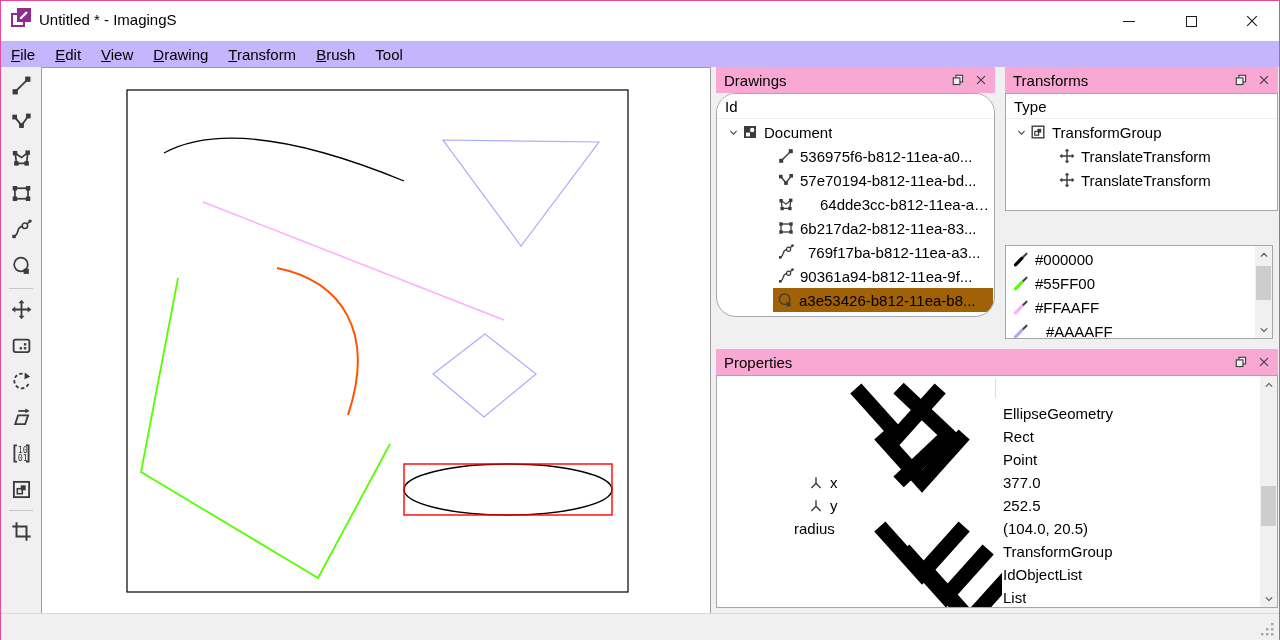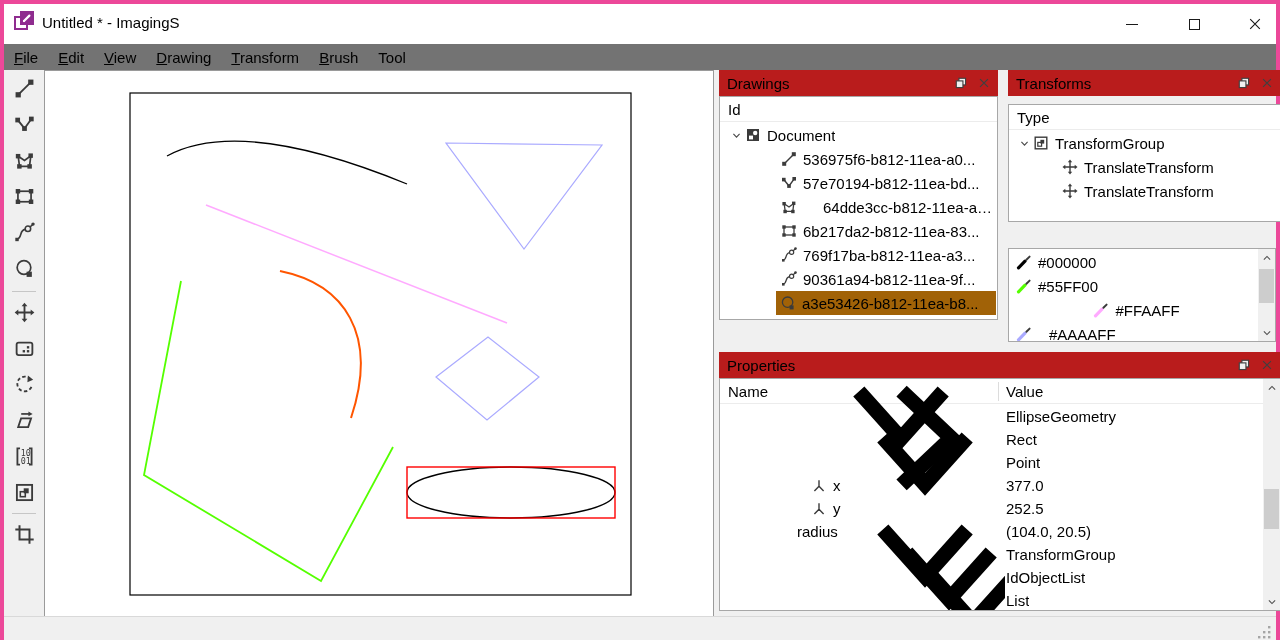--- a/index.html
+++ b/index.html
@@ -1,49 +1,49 @@
 <!DOCTYPE html>
 <html><head>
 <meta charset="utf-8">
 <style>
   * { margin:0; padding:0; box-sizing:border-box; }
   html,body { width:1280px; height:640px; overflow:hidden; }
   body { font-family:"Liberation Sans", sans-serif; font-size:15px; color:#000; background:#f0f0f0; position:relative; }
 
-  .window { position:absolute; inset:0; border:4px solid #ec4899; background:#f0f0f0; }
+  .window { position:absolute; inset:0; border:1px solid #ec4899; background:#f0f0f0; }
 
   
   .titlebar { position:absolute; left:0; top:0; width:100%; height:40px; background:#ffffff; }
   .app-icon { position:absolute; left:10px; top:7px; width:22px; height:22px; }
   .app-icon .back { position:absolute; left:0; top:5px; width:14px; height:14px; border:2px solid #8f2c8f; }
   .app-icon .front { position:absolute; left:6px; top:0; width:14px; height:14px; background:#8f2c8f; }
   .app-icon .pen { position:absolute; left:8px; top:2px; width:10px; height:10px; }
   .title-text { position:absolute; left:38px; top:10px; font-size:15px; color:#000; white-space:nowrap; }
   .win-btn { position:absolute; top:0; width:50px; height:40px; display:flex; align-items:center; justify-content:center; }
   .wb-min { left:1103px; } .wb-max { left:1165px; } .wb-close { left:1226px; }
   .glyph-min { width:12px; height:0; border-top:1.4px solid #1a1a1a; }
   .glyph-max { width:11px; height:11px; border:1.2px solid #1a1a1a; }
 
   
-  .menubar { position:absolute; left:0; top:40px; width:100%; height:26px; background:#737373; display:flex; align-items:center; padding-left:0; }
+  .menubar { position:absolute; left:0; top:40px; width:100%; height:26px; background:#c4b5fd; display:flex; align-items:center; padding-left:0; }
   .menu-item { display:inline-block; padding:3px 10px; cursor:default; white-space:nowrap; }
   .menu-item.mnemonic::first-letter { text-decoration:underline; }
 
   
   .toolbar { position:absolute; left:0; top:66px; width:40px; height:547px; background:#f0f0f0; }
   .tool-btn { position:absolute; left:2px; width:36px; height:34px; display:flex; align-items:center; justify-content:center; color:#3b3b3b; }
   .tool-btn svg { width:21px; height:21px; }
   .tool-sep { position:absolute; left:8px; width:24px; height:0; border-top:1px solid #c6c6c6; }
 
   
   .canvas-frame { position:absolute; left:40px; top:66px; width:670px; height:547px; background:#ffffff; border:1px solid #9a9a9a; }
   .canvas-frame svg { display:block; }
 
   
-  .dock-header { position:absolute; height:26px; display:flex; align-items:center; background:#b91c1c; }
+  .dock-header { position:absolute; height:26px; display:flex; align-items:center; background:#f9a8d4; }
   .dock-title { padding-left:8px; font-size:15px; }
   .dock-btn { position:absolute; top:4px; width:18px; height:18px; display:flex; align-items:center; justify-content:center; color:#404040; }
   .dock-btn svg { width:14px; height:14px; }
   .dock-body { position:absolute; background:#ffffff; border:1px solid #a7a7a7; overflow:hidden; }
 
   .col-header { position:absolute; left:0; top:0; right:0; height:25px; display:flex; align-items:center; background:#ffffff; border-bottom:1px solid #ececec; }
   .col-header span { padding-left:8px; }
 
   .trow { position:absolute; left:1px; right:1px; height:24px; display:flex; align-items:center; white-space:nowrap; }
   .trow .chev { width:18px; height:16px; display:flex; align-items:center; justify-content:center; color:#4a4a4a; flex:none; }
@@ -320,21 +320,21 @@
         <svg>
           <use href="#i-float"></use>
         </svg>
       </div>
     <div class="dock-btn" style="right:5px; left:auto; position:absolute;">
         <svg>
           <use href="#i-close"></use>
         </svg>
       </div>
   </div>
-  <div class="dock-body" style="left:715px; top:92px; width:279px; height:224px;">
+  <div class="dock-body" style="left:715px; top:92px; width:279px; height:224px;border-radius:20px;">
     <div class="col-header">
         <span>Id</span>
       </div>
     <div class="trow" style="top:26px; padding-left:6px;">
       <span class="chev">
           <svg>
             <use href="#i-chev-open"></use>
           </svg>
         </span>
       <svg class="ticon">
@@ -359,21 +359,21 @@
           <use href="#i-polygon"></use>
         </svg>
       <span class="tlabel">64dde3cc-b812-11ea-a1...</span>
     </div>
     <div class="trow" style="top:122px; padding-left:60px;">
       <svg class="ticon">
           <use href="#i-rect"></use>
         </svg>
       <span class="tlabel">6b217da2-b812-11ea-83...</span>
     </div>
-    <div class="trow" style="top:146px; padding-left:60px;">
+    <div class="trow" style="top:146px; padding-left:60px;gap:8px;">
       <svg class="ticon">
           <use href="#i-curve"></use>
         </svg>
       <span class="tlabel">769f17ba-b812-11ea-a3...</span>
     </div>
     <div class="trow" style="top:170px; padding-left:60px;">
       <svg class="ticon">
           <use href="#i-curve"></use>
         </svg>
       <span class="tlabel">90361a94-b812-11ea-9f...</span>
@@ -392,21 +392,21 @@
         <svg>
           <use href="#i-float"></use>
         </svg>
       </div>
     <div class="dock-btn" style="right:5px; left:auto; position:absolute;">
         <svg>
           <use href="#i-close"></use>
         </svg>
       </div>
   </div>
-  <div class="dock-body" style="left:1004px; top:92px; width:273px; height:118px;margin-top:8px;">
+  <div class="dock-body" style="left:1004px; top:92px; width:273px; height:118px;">
     <div class="col-header">
         <span>Type</span>
       </div>
     <div class="trow" style="top:26px; padding-left:5px;">
       <span class="chev">
           <svg>
             <use href="#i-chev-open"></use>
           </svg>
         </span>
       <svg class="ticon">
@@ -436,21 +436,21 @@
       </svg>
       <span class="tlabel">#000000</span>
     </div>
     <div class="trow" style="top:25px; padding-left:6px; right:18px;">
       <svg class="ticon" width="17" height="17" viewBox="0 0 16 16">
         <path d="M2.5 13.8 L9 7.2" stroke-width="3.2" stroke-linecap="round" fill="none" stroke="#55FF00"></path>
         <path d="M10.4 5.8 L13.6 2.6" stroke="#3a3a3a" stroke-width="2" stroke-linecap="round" fill="none"></path>
       </svg>
       <span class="tlabel">#55FF00</span>
     </div>
-    <div class="trow" style="top:49px; padding-left:6px; right:18px;justify-content:center;">
+    <div class="trow" style="top:49px; padding-left:6px; right:18px;">
       <svg class="ticon" width="17" height="17" viewBox="0 0 16 16">
         <path d="M2.5 13.8 L9 7.2" stroke-width="3.2" stroke-linecap="round" fill="none" stroke="#FFAAFF"></path>
         <path d="M10.4 5.8 L13.6 2.6" stroke="#3a3a3a" stroke-width="2" stroke-linecap="round" fill="none"></path>
       </svg>
       <span class="tlabel">#FFAAFF</span>
     </div>
     <div class="trow" style="top:73px; padding-left:6px; right:10px;gap:11px;">
       <svg class="ticon" width="17" height="17" viewBox="0 0 16 16">
         <path d="M2.5 13.8 L9 7.2" stroke-width="3.2" stroke-linecap="round" fill="none" stroke="#AAAAFF"></path>
         <path d="M10.4 5.8 L13.6 2.6" stroke="#3a3a3a" stroke-width="2" stroke-linecap="round" fill="none"></path>
@@ -479,24 +479,20 @@
           <use href="#i-float"></use>
         </svg>
       </div>
     <div class="dock-btn" style="right:5px; left:auto; position:absolute;">
         <svg>
           <use href="#i-close"></use>
         </svg>
       </div>
   </div>
   <div class="dock-body" style="left:715px; top:374px; width:562px; height:233px;">
-    <div class="col-header">
-      <span style="width:278px; flex:none;">Name</span>
-      <span>Value</span>
-    </div>
     <div class="hdr-divider" style="left:278px;"></div>
 
     <div class="prow" style="top:26px;">
       <div class="pname" style="padding-left:30px;">
         <span class="chev"><svg>
               <use href="#i-chev-open"></use>
             </svg></span>
 
         <span class="tlabel">geometry</span>
       </div>

